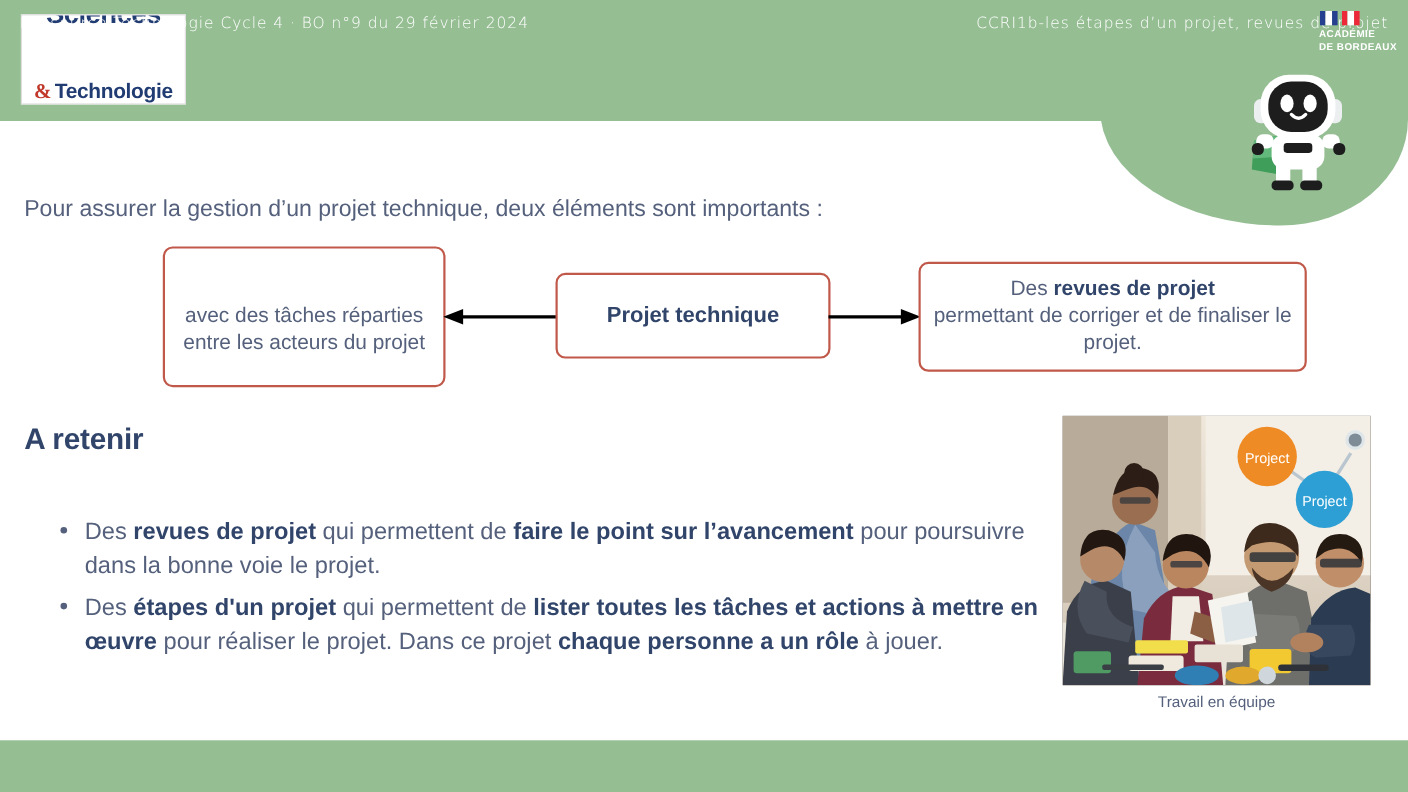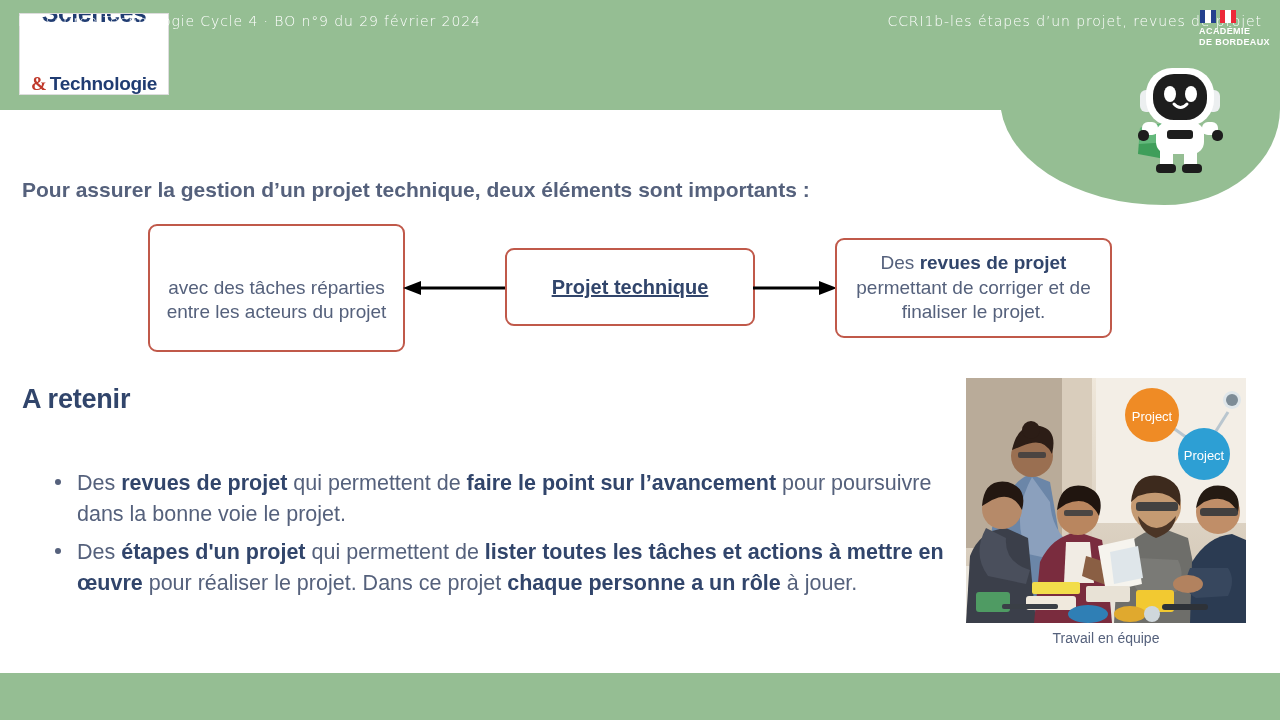--- a/index.html
+++ b/index.html
@@ -150,21 +150,21 @@
     color: #31456b;
     letter-spacing: -0.2px;
   }
   #synthese-title { left: 22px; top: 132px; font-size: 27px; }
   #retenir-title  { left: 22px; top: 384px; font-size: 27px; }
 
   .body-text {
     position: absolute;
     font-family: "Liberation Sans", sans-serif;
     color: #55617c;
-    font-weight: 700;
+    font-weight: 400;
   }
   #synthese-sub { left: 22px; top: 178px; font-size: 21px; }
   #retenir-sub  { left: 22px; top: 430px; font-size: 21px; }
 
   
   .diagram { position: absolute; left: 0; top: 218px; width: 1280px; height: 150px; }
   .dbox {
     position: absolute;
     border: 2px solid #c0594a;
     border-radius: 9px;
@@ -174,22 +174,22 @@
     justify-content: center;
     text-align: center;
     color: #55617c;
     font-family: "Liberation Sans", sans-serif;
     font-size: 19px;
     line-height: 1.3;
     padding: 6px 8px;
   }
   .dbox b { color: #31456b; font-weight: bold; }
   #box-left   { left: 148px; top: 6px;  width: 257px; height: 128px; }
-  #box-center { left: 505px; top: 30px; width: 250px; height: 78px; font-weight: bold; color: #31456b; font-size: 20px; text-decoration: underline; }
-  #box-right  { left: 835px; top: 20px; width: 277px; height: 100px; }
+  #box-center { left: 505px; top: 30px; width: 250px; height: 78px; font-weight: bold; color: #31456b; font-size: 20px; }
+  #box-right  { left: 835px; top: 20px; width: 353px; height: 100px; }
 
   .arrow-wrap { position: absolute; top: 62px; height: 16px; }
   #arrow-left  { left: 403px; width: 104px; }
   #arrow-right { left: 753px; width: 84px; }
 
   
   .bullets {
     position: absolute;
     left: 48px; top: 468px;
     width: 900px;

